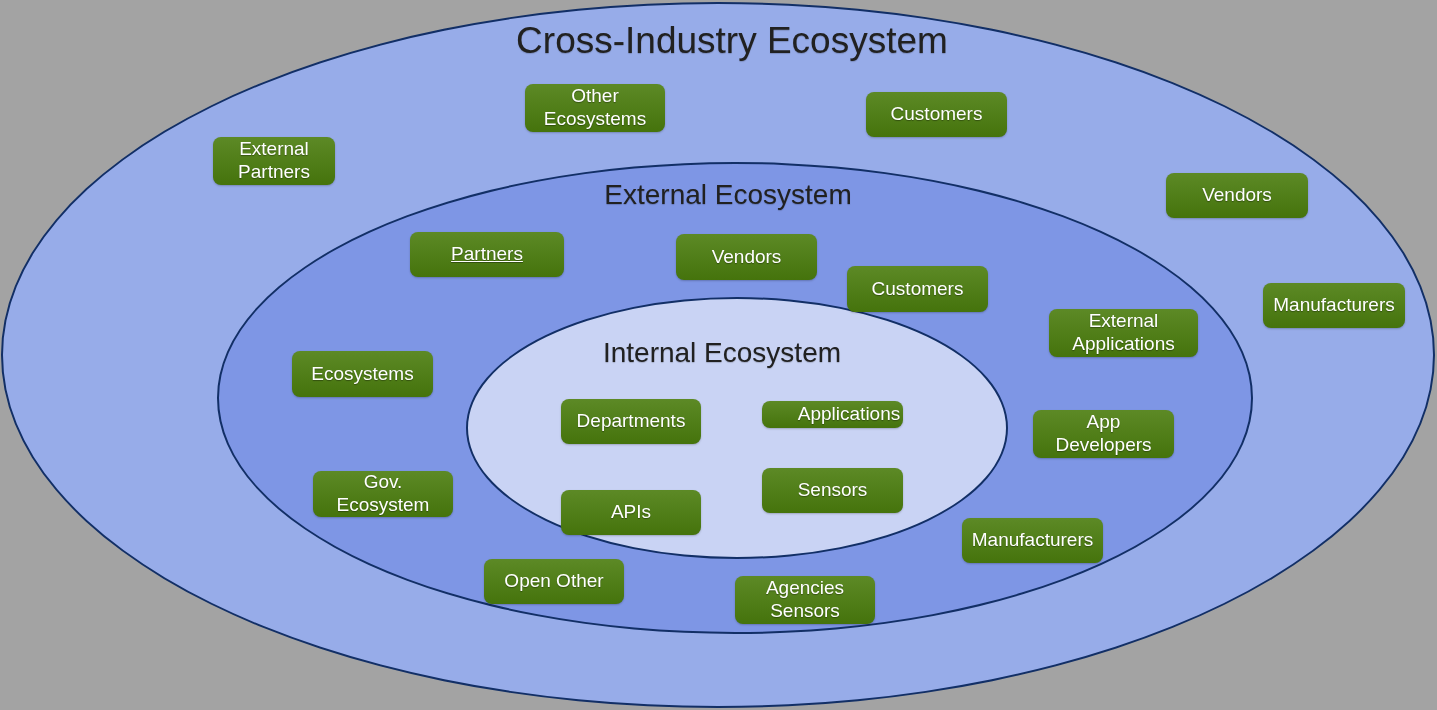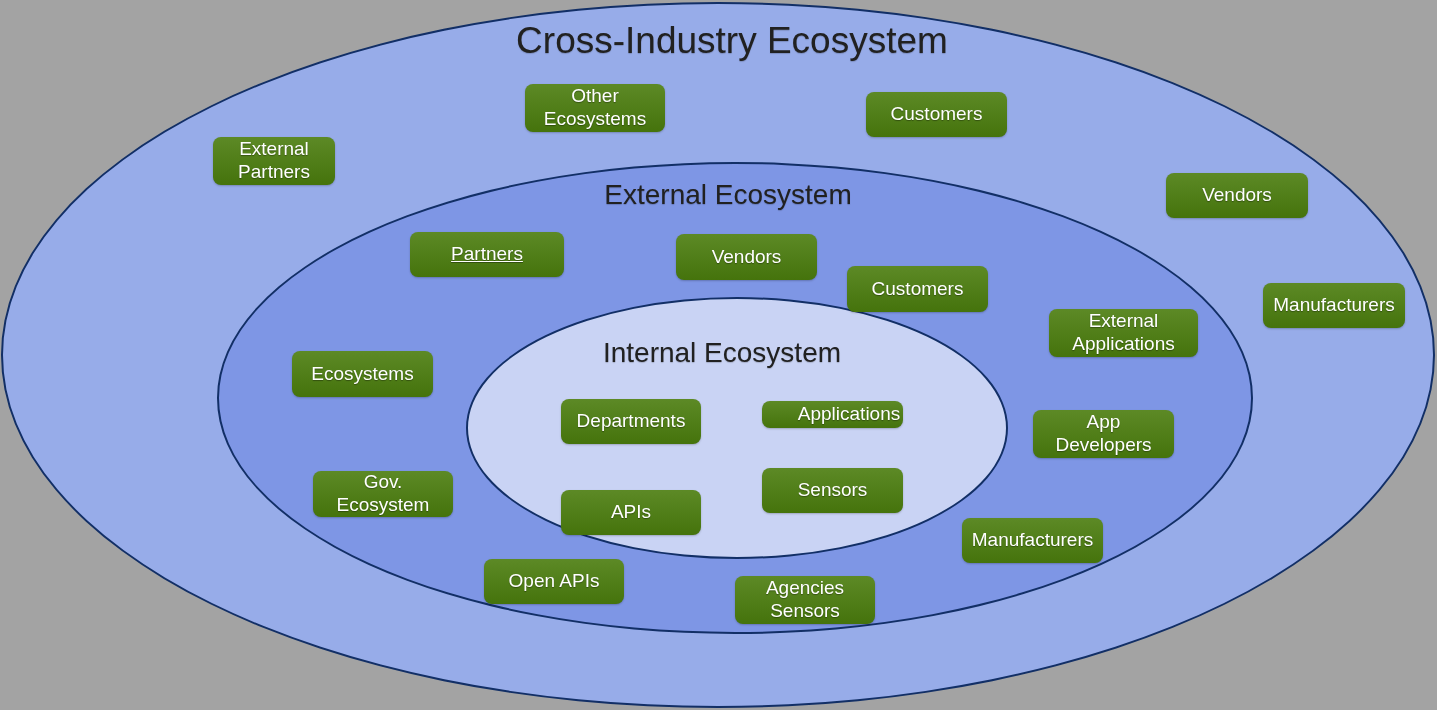--- a/index.html
+++ b/index.html
@@ -77,21 +77,21 @@
   <div class="node" style="left:1263px; top:283px; width:142px; height:45px;">Manufacturers</div>
 
   <div class="node" style="left:410px;  top:232px; width:154px; height:45px;text-decoration:underline;">Partners</div>
   <div class="node" style="left:676px;  top:234px; width:141px; height:46px;">Vendors</div>
   <div class="node" style="left:847px;  top:266px; width:141px; height:46px;">Customers</div>
   <div class="node" style="left:1049px; top:309px; width:149px; height:48px;">External Applications</div>
   <div class="node" style="left:292px;  top:351px; width:141px; height:46px;">Ecosystems</div>
   <div class="node" style="left:1033px; top:410px; width:141px; height:48px;">App Developers</div>
   <div class="node" style="left:313px;  top:471px; width:140px; height:46px;">Gov. Ecosystem</div>
   <div class="node" style="left:962px;  top:518px; width:141px; height:45px;">Manufacturers</div>
-  <div class="node" style="left:484px;  top:559px; width:140px; height:45px;">Open APIs</div>
+  <div class="node" style="left:484px;  top:559px; width:140px; height:45px;">Open Other</div>
   <div class="node" style="left:735px;  top:576px; width:140px; height:48px;">Agencies Sensors</div>
 
   <div class="node" style="left:561px;  top:399px; width:140px; height:45px;">Departments</div>
   <div class="node" style="left:762px;  top:401px; width:141px; height:27px;padding-left:37px;">Applications</div>
   <div class="node" style="left:561px;  top:470px; width:140px; height:45px;margin-top:20px;">APIs</div>
   <div class="node" style="left:762px;  top:468px; width:141px; height:45px;">Sensors</div>
 
 </div>
 
 </body></html>

